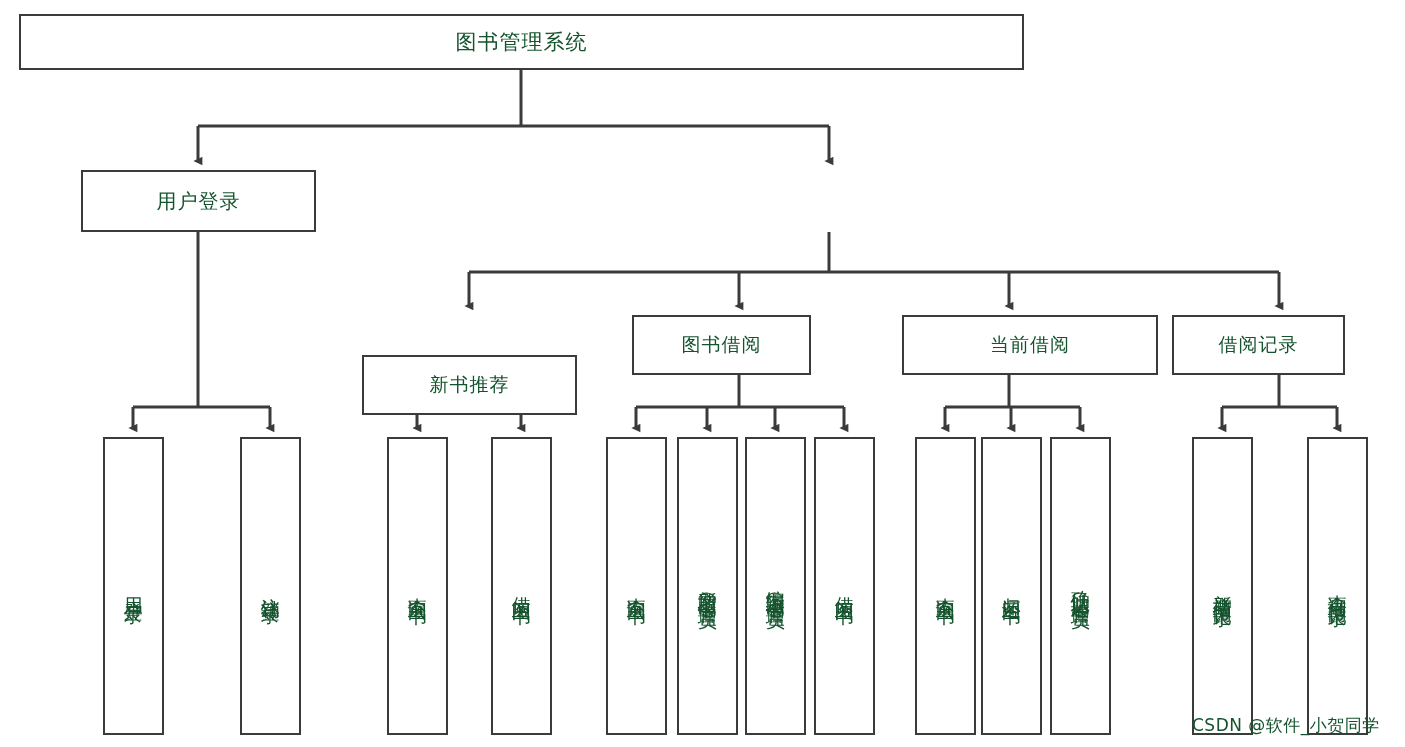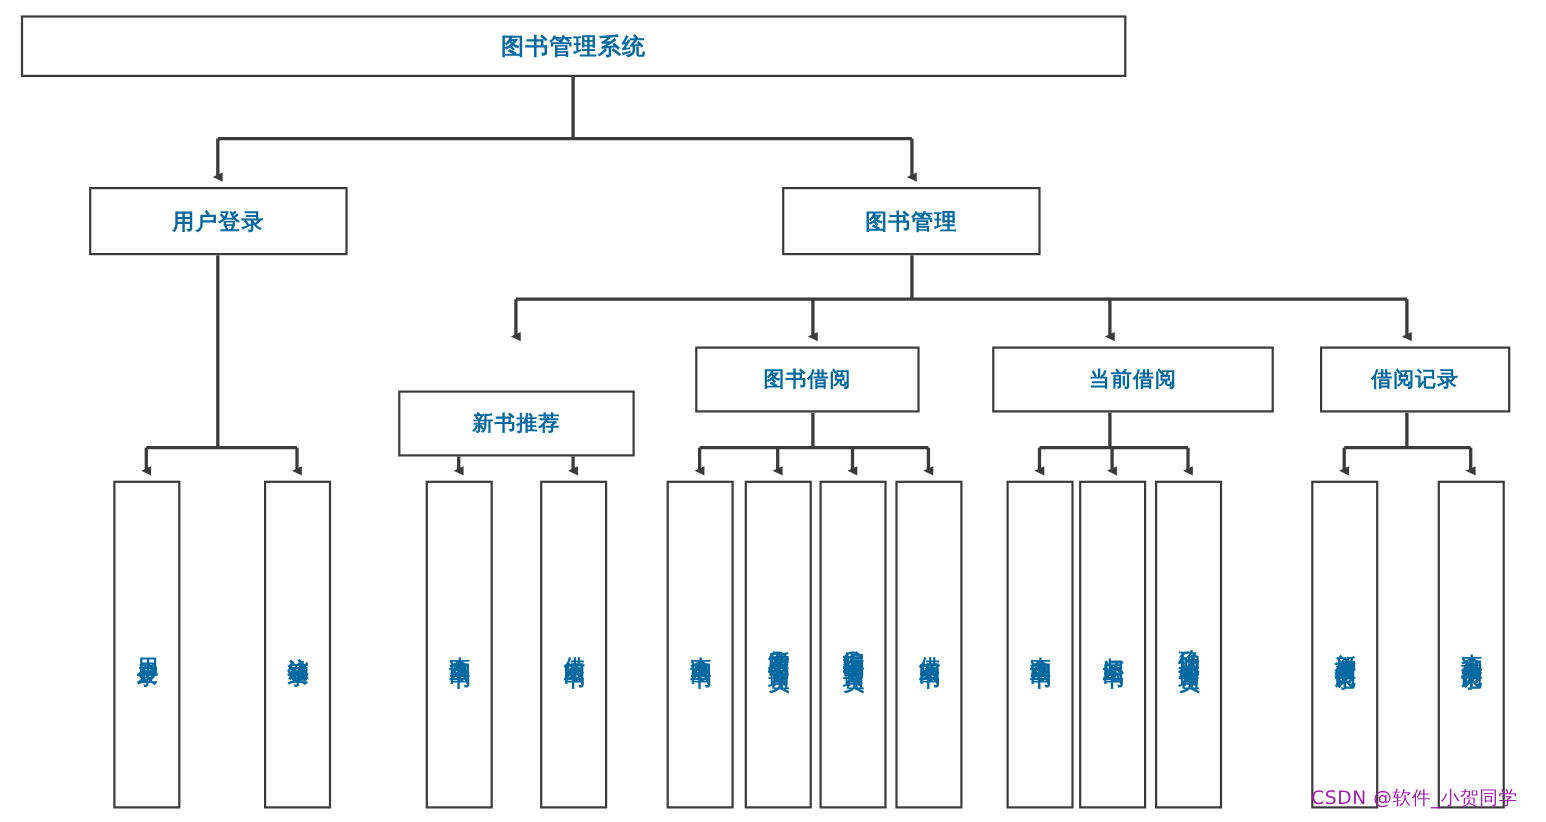--- a/index.html
+++ b/index.html
@@ -24,23 +24,22 @@
     pointer-events: none;
   }
   .node {
     position: absolute;
     box-sizing: border-box;
     border: 2px solid #3b3b3b;
     background: #ffffff;
     display: flex;
     align-items: center;
     justify-content: center;
-    color: #0369a1;
+    color: #14532d;
     z-index: 2;
-    font-weight: bold;
   }
   .node.root {
     font-size: 21px;
   }
   .node.lvl2 {
     font-size: 20px;
   }
   .node.lvl3 {
     font-size: 19px;
   }
@@ -60,21 +59,21 @@
   }
   .hlabel {
     white-space: nowrap;
     letter-spacing: 1px;
   }
   #watermark {
     position: absolute;
     left: 1192px;
     top: 714px;
     font-size: 17px;
-    color: #a21caf;
+    color: #14532d;
     white-space: nowrap;
     z-index: 3;
     letter-spacing: 0.5px;
   }
 </style>
 </head>
 <body>
 
 <div id="canvas">
 
@@ -128,34 +127,31 @@
     </g>
   </svg>
 
   <div class="node root" style="left:19px; top:14px; width:1005px; height:56px;">
     <span class="hlabel">图书管理系统</span>
   </div>
 
   <div class="node lvl2" style="left:81px; top:170px; width:235px; height:62px;">
     <span class="hlabel">用户登录</span>
   </div>
-  <div class="node lvl2" style="left:711px; top:170px; width:235px; height:62px;">
-    <span class="hlabel">图书管理</span>
-  </div>
 
   <div class="node lvl3" style="left:362px; top:315px; width:215px; height:60px;margin-top:40px;">
     <span class="hlabel">新书推荐</span>
   </div>
-  <div class="node lvl3" style="left:632px; top:315px; width:204px; height:60px;">
+  <div class="node lvl3" style="left:632px; top:315px; width:179px; height:60px;">
     <span class="hlabel">图书借阅</span>
   </div>
   <div class="node lvl3" style="left:902px; top:315px; width:256px; height:60px;">
     <span class="hlabel">当前借阅</span>
   </div>
-  <div class="node lvl3" style="left:1172px; top:315px; width:173px; height:60px;margin-left:28px;">
+  <div class="node lvl3" style="left:1172px; top:315px; width:173px; height:60px;">
     <span class="hlabel">借阅记录</span>
   </div>
 
   <div class="node leaf" style="left:103px; top:437px; width:61px; height:298px;">
     <span class="vlabel">用户登录</span>
   </div>
   <div class="node leaf" style="left:240px; top:437px; width:61px; height:298px;">
     <span class="vlabel">注销登录</span>
   </div>
 

